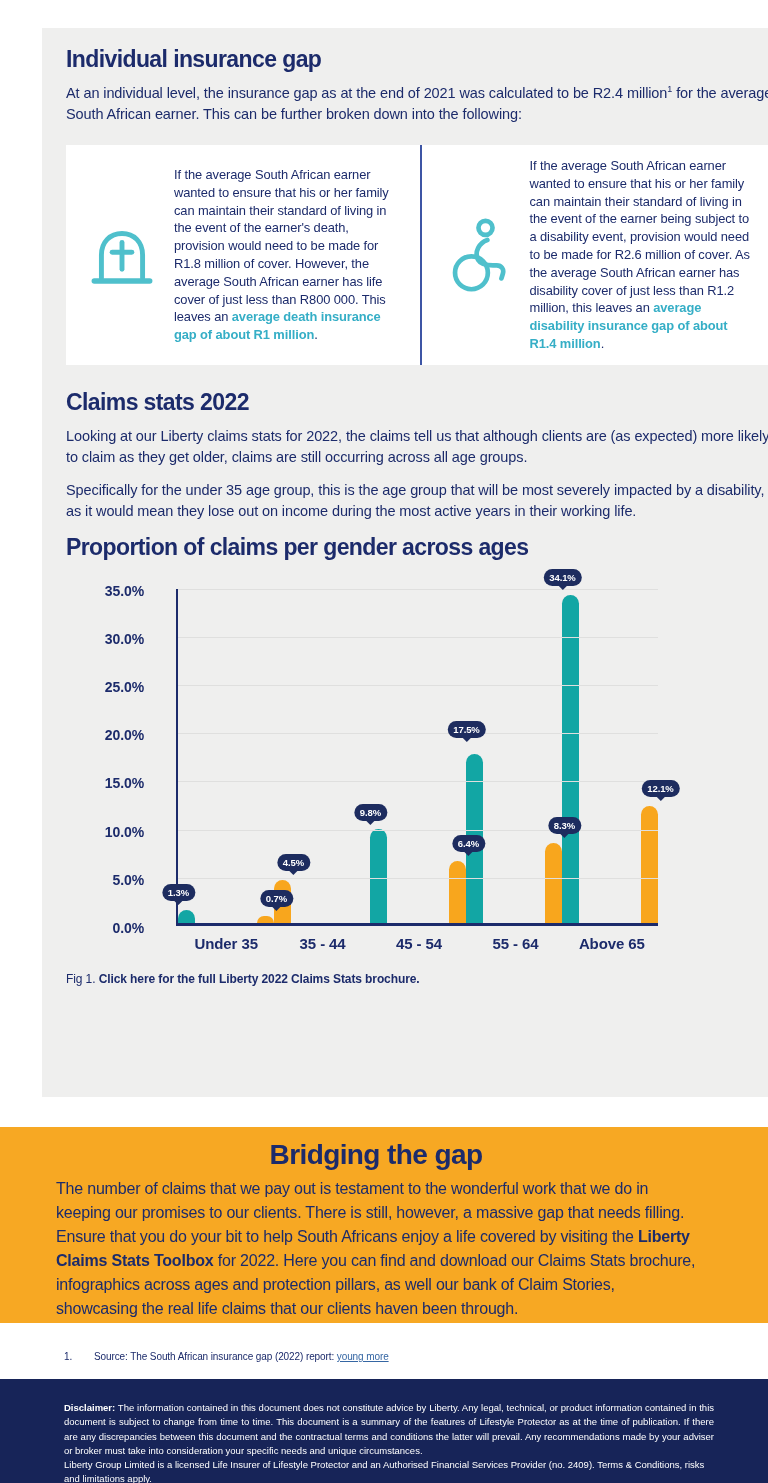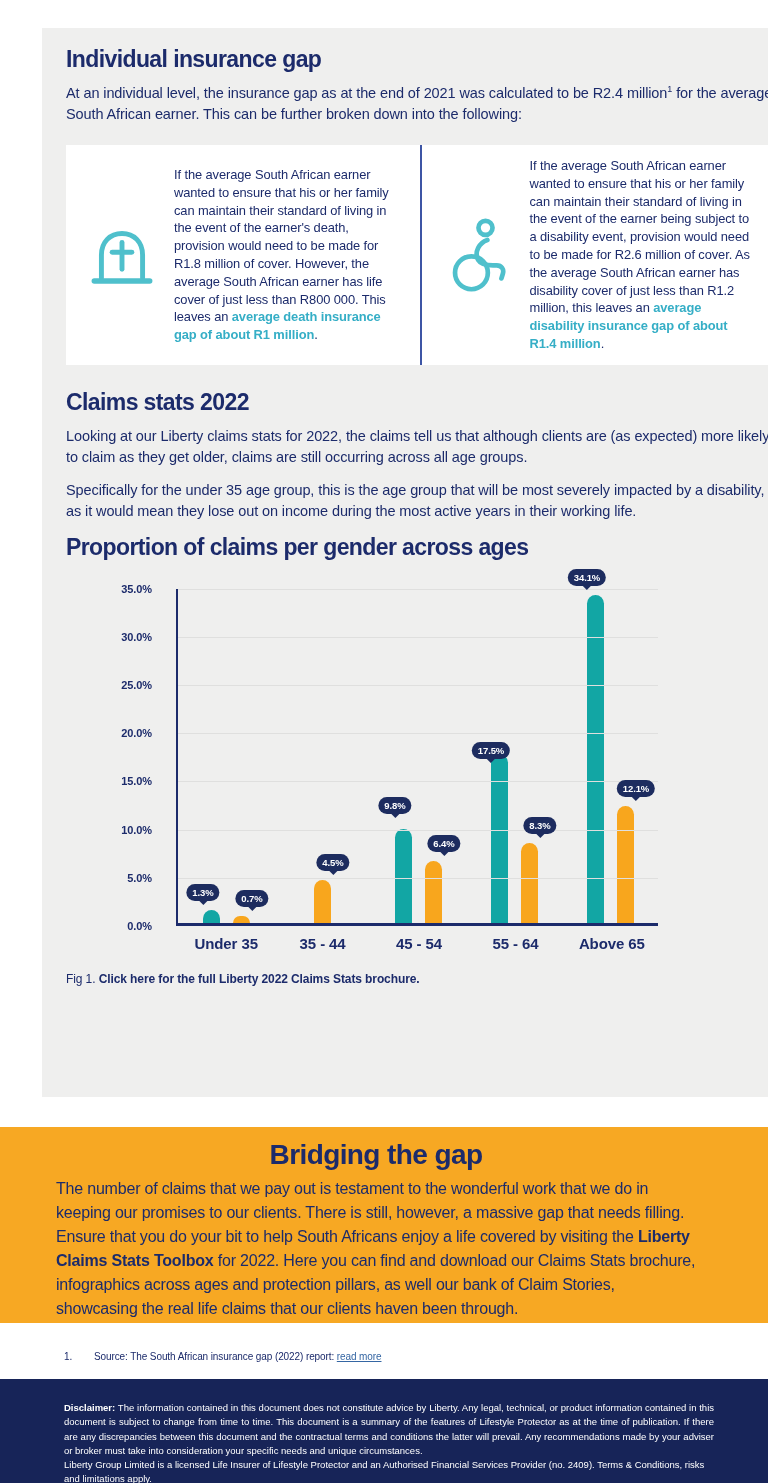--- a/index.html
+++ b/index.html
@@ -41,30 +41,30 @@
   .card .txt{flex:1;font-size:12.9px;line-height:1.38;color:var(--navy);padding-right:10px;}
   .hl{color:var(--teal-text);font-weight:700;}
   
   .claims-p{margin-bottom:12px;}
   .claims-p.last{margin-bottom:22px;}
   
   .chart-wrap{margin:28px 0 20px 38px;width:556px;}
   .chart-row{display:flex;}
   .ylabels{width:72px;position:relative;height:337px;}
   .ytick{
-    position:absolute;right:24px;font-size:11px;font-weight:700;color:var(--navy);
+    position:absolute;right:32px;font-size:14px;font-weight:700;color:var(--navy);
     white-space:nowrap;
   }
   .plot{
     position:relative;width:482px;height:337px;
     border-left:2px solid var(--navy);border-bottom:3px solid var(--navy);
   }
   .gridline{position:absolute;left:0;width:100%;height:1px;background:#dfdfde;}
   .groups{position:absolute;left:0;right:0;top:0;bottom:0;display:flex;}
-  .bar-group{flex:1;display:flex;justify-content:center;align-items:flex-end;gap:13px;height:100%;}
+  .bar-group{flex:1;display:flex;justify-content:space-between;align-items:flex-end;gap:13px;height:100%;}
   .bar-slot{position:relative;width:17px;height:100%;display:flex;align-items:flex-end;}
   .bar{width:17px;border-radius:9px 9px 0 0;}
   .bubble{
     position:absolute;left:50%;transform:translateX(-50%);
     background:var(--bubble);color:#ffffff;font-size:9.5px;font-weight:700;
     padding:3px 6px 3px 6px;border-radius:9px;white-space:nowrap;z-index:2;
   }
   .bubble::after{
     content:"";position:absolute;top:100%;left:50%;transform:translateX(-50%);
     border:4px solid transparent;border-top-color:var(--bubble);
@@ -161,31 +161,31 @@
               </div>
             </div>
             <div class="bar-group">
               <div class="bar-slot">
                 <div class="bubble" style="bottom: 52.3286px; margin-left: 11px;">4.5%</div>
                 <div class="bar" style="height: 43.3286px; background: rgb(248, 166, 29);"></div>
               </div>
             </div>
             <div class="bar-group">
               <div class="bar-slot">
-                <div class="bubble" style="bottom: 109px; margin-left: -8px;">9.8%</div>
+                <div class="bubble" style="bottom: 102px; margin-left: -8px;">9.8%</div>
                 <div class="bar" style="height: 94.36px; background: rgb(18, 166, 164);"></div>
               </div>
               <div class="bar-slot">
                 <div class="bubble" style="bottom: 70.6229px; margin-left: 11px;">6.4%</div>
                 <div class="bar" style="height: 61.6229px; background: rgb(248, 166, 29);"></div>
               </div>
             </div>
             <div class="bar-group">
               <div class="bar-slot">
-                <div class="bubble" style="bottom: 164px; margin-left: -8px;">17.5%</div>
+                <div class="bubble" style="bottom: 185px; margin-left: -8px;">17.5%</div>
                 <div class="bar" style="height: 168.5px; background: rgb(18, 166, 164);"></div>
               </div>
               <div class="bar-slot">
                 <div class="bubble" style="bottom: 88.9171px; margin-left: 11px;">8.3%</div>
                 <div class="bar" style="height: 79.9171px; background: rgb(248, 166, 29);"></div>
               </div>
             </div>
             <div class="bar-group">
               <div class="bar-slot">
                 <div class="bubble" style="bottom: 337.334px; margin-left: -8px;">34.1%</div>
@@ -219,19 +219,19 @@
 
 </div>
 
 <div class="orange">
   <h1>Bridging the gap</h1>
   <p><span>The number of claims that we pay out is testament to the wonderful work that we do in keeping our promises to our clients. There is still, however, a massive gap that needs filling.  Ensure that you do your bit to help South Africans enjoy a life covered by visiting the </span><b>Liberty Claims Stats Toolbox</b><span> for 2022. Here you can find and download our Claims Stats brochure, infographics across ages and protection pillars, as well our bank of Claim Stories, showcasing the real life claims that our clients haven been through.</span></p>
 </div>
 
 <div class="footnote">
   <span class="num">1.</span>
-  <span><span>Source: The South African insurance gap (2022) report: </span><a>read more</a></span>
+  <span><span>Source: The South African insurance gap (2022) report: </span><a>young more</a></span>
 </div>
 
 <div class="footer">
   <p class="p1"><b>Disclaimer:</b><span> The information contained in this document does not constitute advice by Liberty. Any legal, technical, or product information contained in this document is subject to change from time to time. This document is a summary of the features of Lifestyle Protector as at the time of publication. If there are any discrepancies between this document and the contractual terms and conditions the latter will prevail. Any recommendations made by your adviser or broker must take into consideration your specific needs and unique circumstances.</span></p>
   <p class="p2">Liberty Group Limited is a licensed Life Insurer of Lifestyle Protector and an Authorised Financial Services Provider (no. 2409). Terms &amp; Conditions, risks and limitations apply.</p>
 </div>
 
 </body></html>

